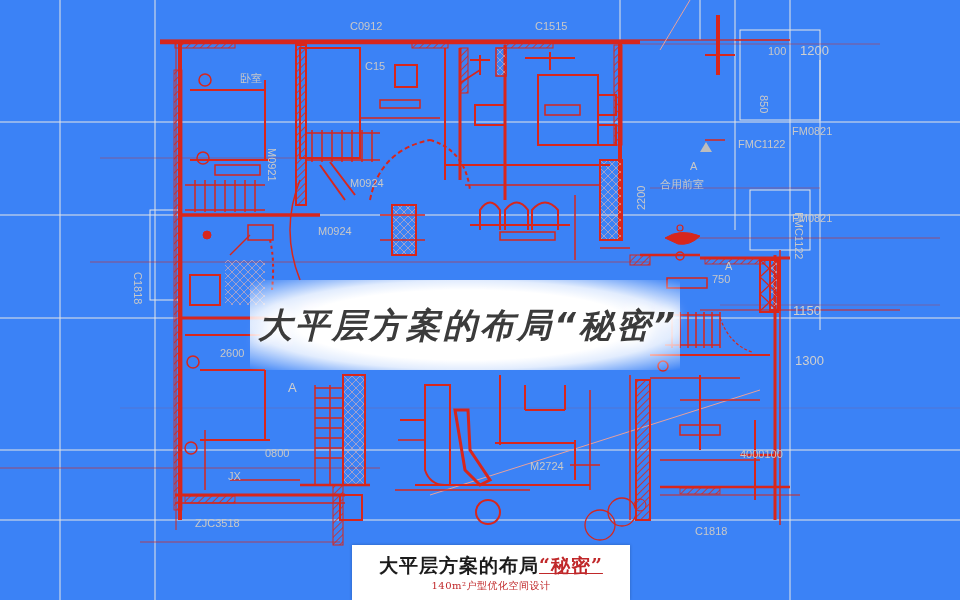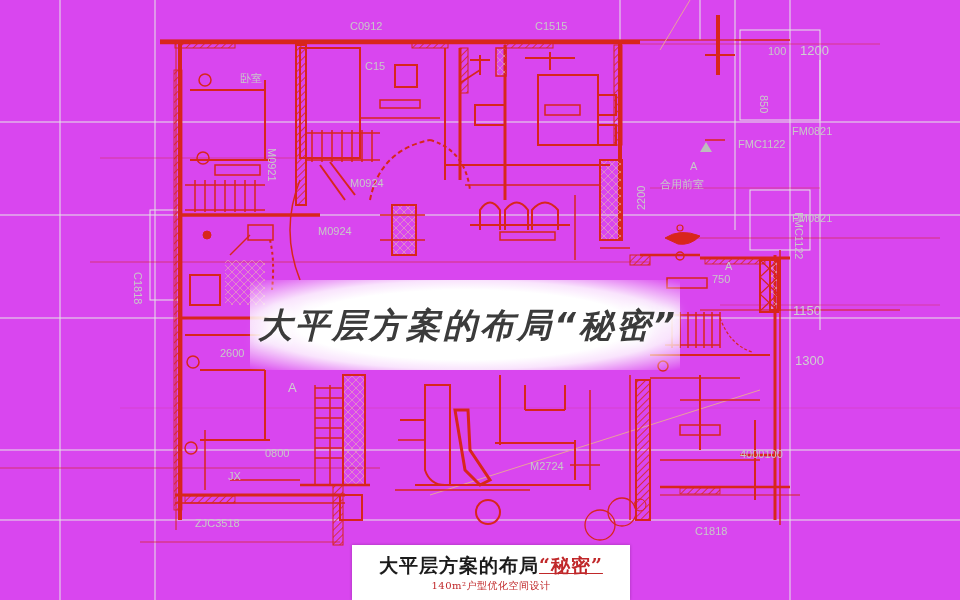--- a/index.html
+++ b/index.html
@@ -1,18 +1,18 @@
 <!DOCTYPE html>
 <html><head>
 <meta charset="utf-8">
 <style>
   html, body { margin:0; padding:0; }
   body { width:960px; height:600px; overflow:hidden; background:#ffffff; position:relative;
          font-family:"DejaVu Sans", sans-serif; }
-  #stage { position:absolute; left:0; top:0; width:960px; height:600px; background:#d946ef; }
+  #stage { position:absolute; left:0; top:0; width:960px; height:600px; background:#3b82f6; }
   svg#plan { position:absolute; left:0; top:0; }
   .gray-label { font-family:"Liberation Sans", sans-serif; fill:#c8c8c8; font-size:11px; }
   .gray-label-lg { font-family:"Liberation Sans", sans-serif; fill:#cfcfcf; font-size:13px; }
   #title-banner {
     position:absolute; left:258px; top:296px; width:420px; height:60px;
     display:flex; align-items:center; justify-content:center;
     font-family:"DejaVu Sans", sans-serif; font-size:34px; font-weight:bold;
     color:#3b3b3b; letter-spacing:3px; font-style:italic;
     text-shadow: 0 0 18px #fff, 0 0 14px #fff, 0 0 10px #fff;
   }

